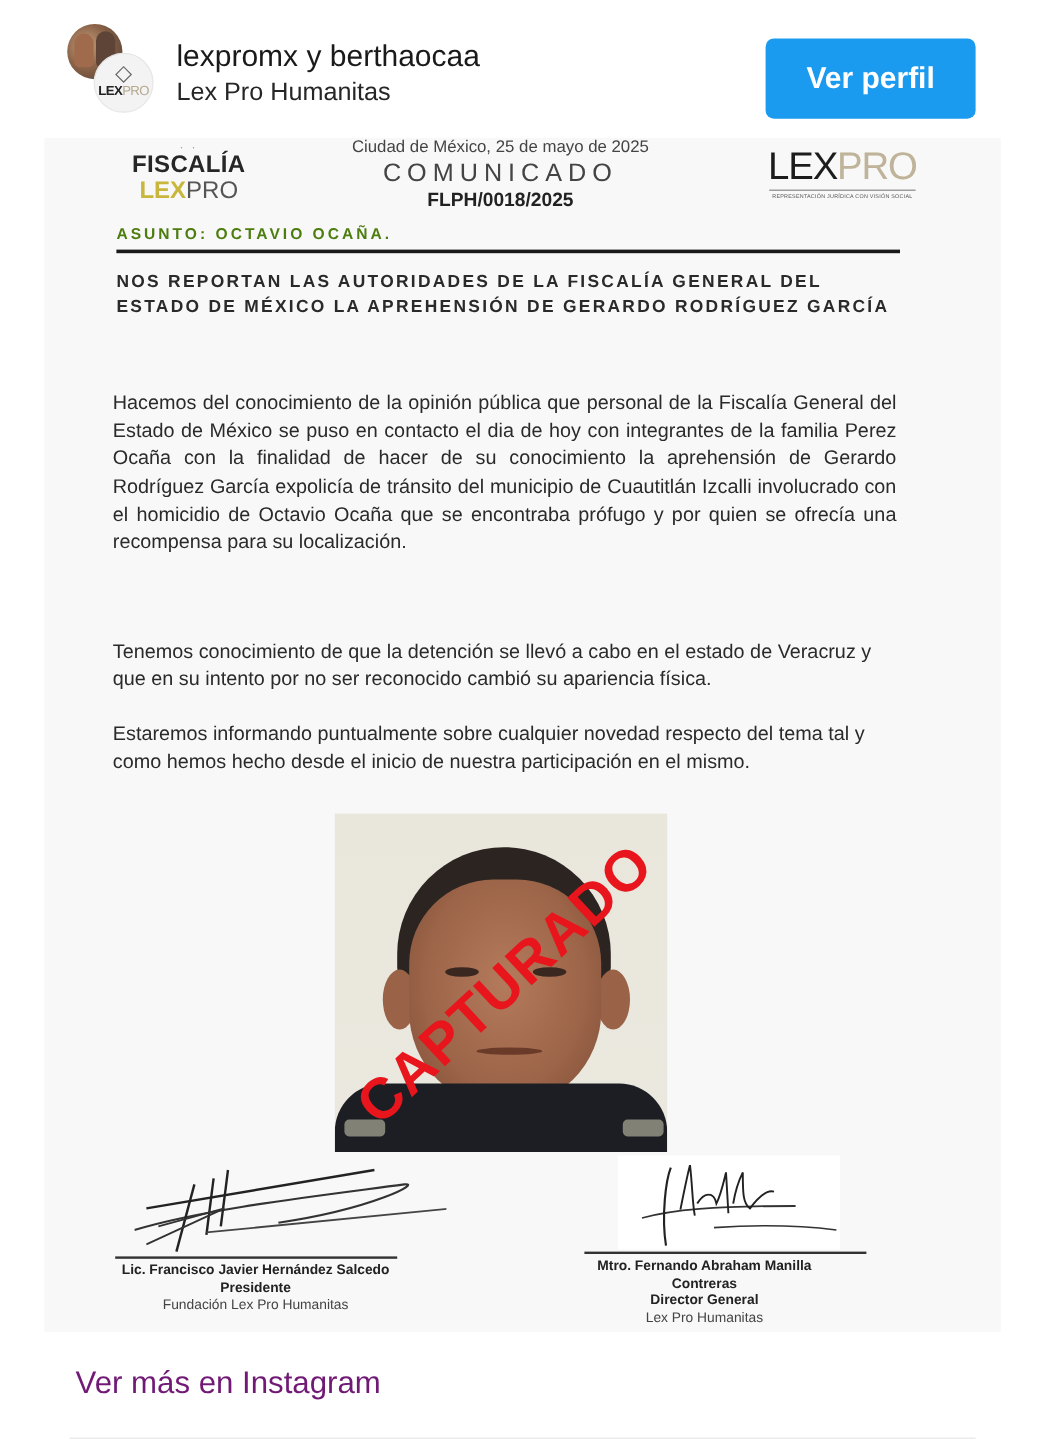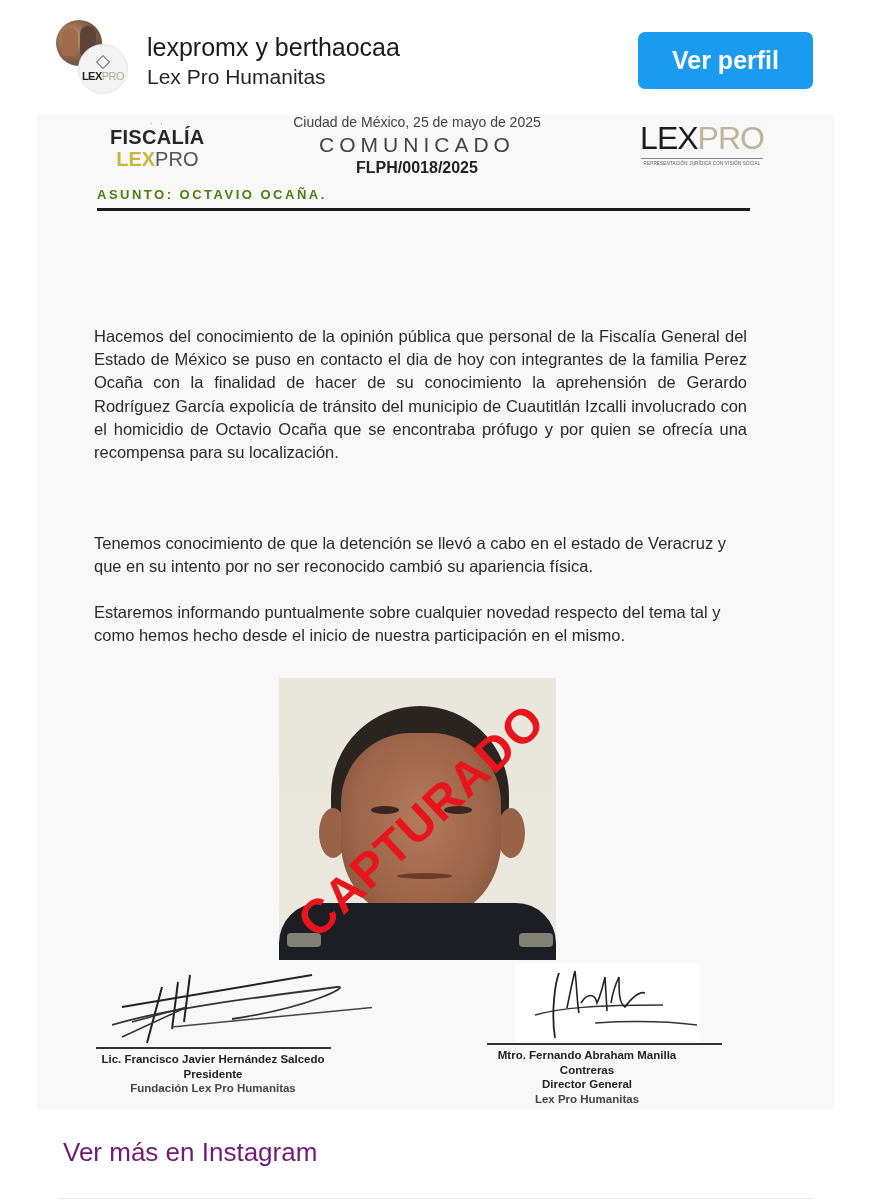--- a/index.html
+++ b/index.html
@@ -23,21 +23,21 @@
     display: flex; flex-direction: column; align-items: center; justify-content: center;
   }
   .avatar-logo .diamond { width: 8px; height: 8px; border: 1.5px solid #666; transform: rotate(45deg); margin-bottom: 3px; }
   .avatar-logo .mini { font-size: 11px; letter-spacing: -0.5px; color: #222; }
   .avatar-logo .mini span { color: #b5a98f; }
   .names { position: absolute; left: 147px; top: 33px; }
   .names .line1 { font-size: 25px; color: #1a1a1a; line-height: 28px; }
   .names .line1 b { font-weight: 400; text-align: center; }
   .names .line2 { font-size: 21px; color: #262626; margin-top: 4px; line-height: 24px; }
   .view-profile {
-    position: absolute; left: 638px; top: 32px; width: 175px; height: 57px; border-radius: 7px;
+    position: absolute; left: 638px; top: 32px; width: 175px; height: 67px; border-radius: 7px;
     background: #1a9bf0; color: #fff; font-size: 25px; font-weight: 700; border: none;
     display: flex; align-items: center; justify-content: center; font-family: "Liberation Sans", sans-serif;
   }
 
   
   .doc {
     position: absolute; left: 37px; top: 115px; width: 797px; height: 995px; background: #f8f8f8;
     overflow: hidden;
   }
   .fund-logo { position: absolute; left: 73px; top: 7px; text-align: center; }
@@ -87,21 +87,21 @@
     transform: rotate(-43deg); font-size: 48px; font-weight: 700; color: #e8161c; letter-spacing: 1px;
     font-family: "Liberation Sans", sans-serif;
   }
 
   .sig-left { position: absolute; left: 75px; top: 852px; width: 260px; height: 80px; }
   .sig-right-box { position: absolute; left: 478px; top: 848px; width: 185px; height: 78px; background: #ffffff; }
   .sig-line-left { position: absolute; left: 59px; top: 932px; width: 235px; height: 1.5px; background: #333; }
   .sig-line-right { position: absolute; left: 450px; top: 928px; width: 235px; height: 1.5px; background: #333; }
   .signer { position: absolute; text-align: center; font-size: 11.5px; line-height: 14.5px; color: #222; }
   .signer .nm, .signer .role { font-weight: 700; }
-  .signer .org { font-weight: 700; color: #444; }
+  .signer .org { font-weight: 400; color: #444; }
   .signer-left { left: 40px; top: 937px; width: 272px; }
   .signer-right { left: 430px; top: 933px; width: 240px; }
 
   .footer-link { position: absolute; left: 63px; top: 1137px; font-size: 26px; color: #701a75; font-weight: 400; text-decoration: none; }
   .footer-rule { position: absolute; left: 58px; top: 1198px; width: 755px; height: 1px; background: #e6e6e6; }
 </style>
 </head>
 <body>
 
 <div class="header">
@@ -138,20 +138,21 @@
 
   <div class="lex-logo">
     <div class="big"><span>LEX</span><span class="pro">PRO</span></div>
     <div class="rule"></div>
     <div class="tag">REPRESENTACIÓN JURÍDICA CON VISIÓN SOCIAL</div>
   </div>
 
   <div class="asunto">ASUNTO: OCTAVIO OCAÑA.</div>
   <div class="asunto-rule"></div>
 
+  <div class="headline">NOS REPORTAN LAS AUTORIDADES DE LA FISCALÍA GENERAL DEL ESTADO DE MÉXICO LA APREHENSIÓN DE GERARDO RODRÍGUEZ GARCÍA</div>
 
   <div class="para p1">Hacemos del conocimiento de la opinión pública que personal de la Fiscalía General del Estado de México se puso en contacto el dia de hoy con integrantes de la familia Perez Ocaña con la finalidad de hacer de su conocimiento la aprehensión de Gerardo Rodríguez García expolicía de tránsito del municipio de Cuautitlán Izcalli involucrado con el homicidio de Octavio Ocaña que se encontraba prófugo y por quien se ofrecía una recompensa para su localización.</div>
   <div class="para p2">Tenemos conocimiento de que la detención se llevó a cabo en el estado de Veracruz y que en su intento por no ser reconocido cambió su apariencia física.</div>
   <div class="para p3">Estaremos informando puntualmente sobre cualquier novedad respecto del tema tal y como hemos hecho desde el inicio de nuestra participación en el mismo.</div>
 
   <div class="photo">
     <div class="hair"></div>
     <div class="ear-l"></div>
     <div class="ear-r"></div>
     <div class="face"></div>

